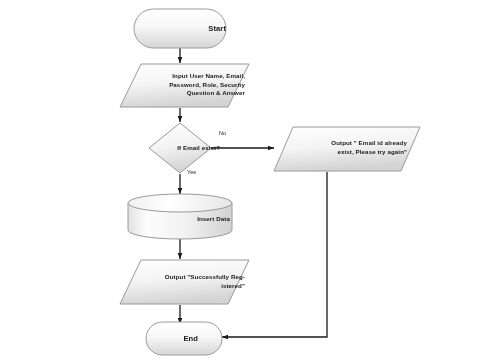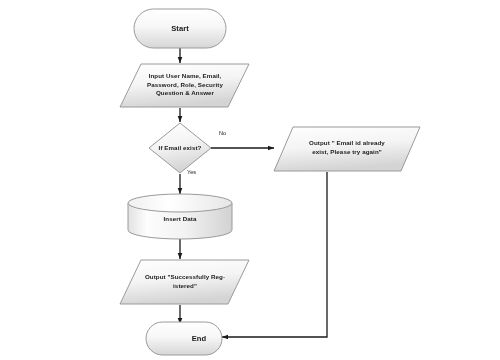--- a/index.html
+++ b/index.html
@@ -16,21 +16,21 @@
   }
   #flow-canvas {
     position: absolute;
     left: 0;
     top: 0;
     width: 500px;
     height: 360px;
   }
   .node-label {
     position: absolute;
-    text-align: center;
+    text-align: right;
     color: #1a1a1a;
     font-family: "Liberation Sans", sans-serif;
     font-size: 6.2px;
     line-height: 8.5px;
     font-weight: bold;
     letter-spacing: 0.08px;
     white-space: pre-line;
     pointer-events: none;
   }
   .terminator-label {
@@ -127,17 +127,17 @@
 <div class="node-label" style="left:140px; top:144px; width:80px;">If Email exist?</div>
 
 <div class="node-label" style="left:287px; top:139px; width:120px;">Output " Email id already
 exist, Please try again"</div>
 
 <div class="node-label" style="left:130px; top:215px; width:100px;">Insert Data</div>
 
 <div class="node-label" style="left:125px; top:273px; width:120px;">Output "Successfully Reg-
 istered"</div>
 
-<div class="node-label terminator-label" style="left:161px; top:334px; width:76px;">End</div>
+<div class="node-label terminator-label" style="left:146px; top:334px; width:52px;">End</div>
 
 <div class="edge-label" style="left:219px; top:130px;">No</div>
 
 <div class="edge-label" style="left:187px; top:169px;">Yes</div>
 
 </body></html>

